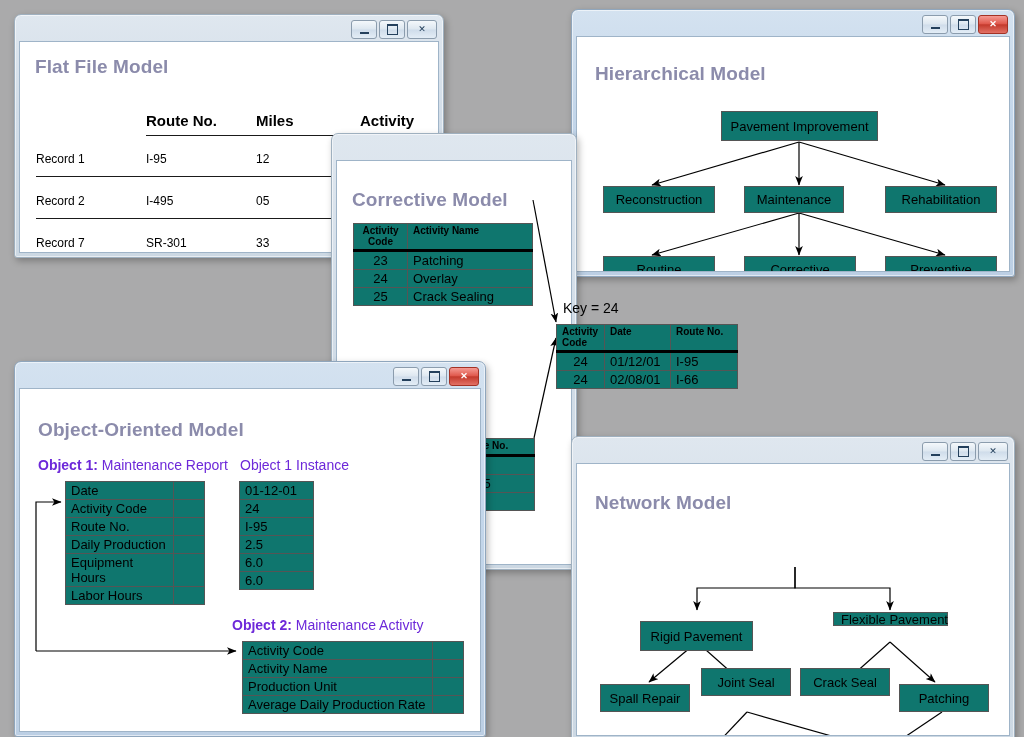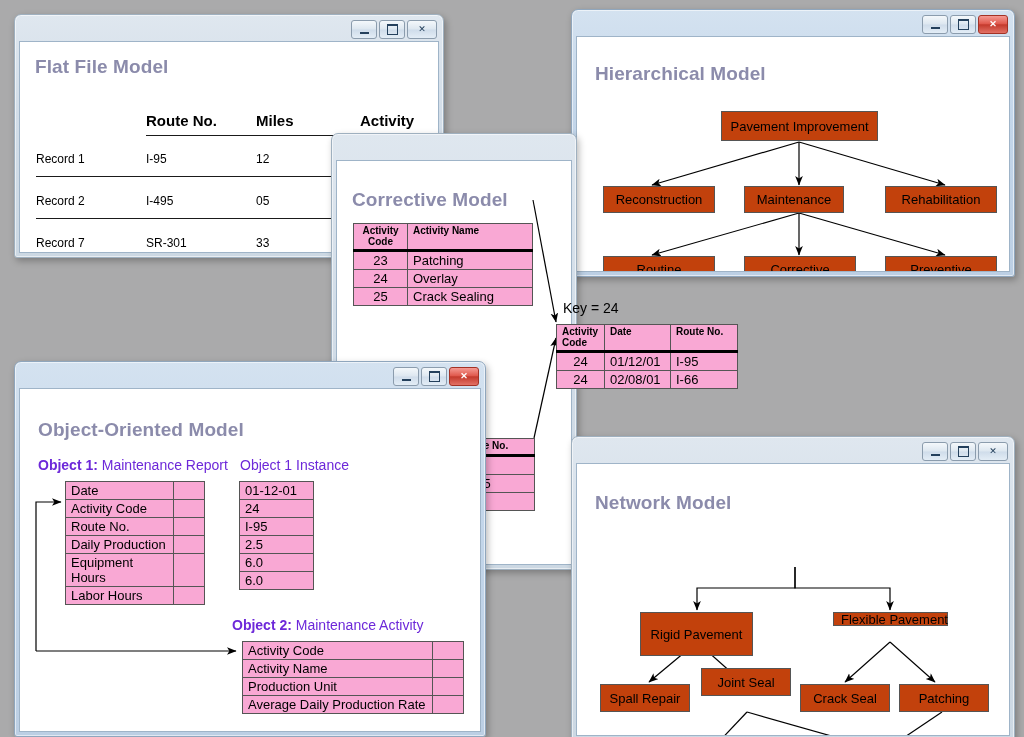--- a/index.html
+++ b/index.html
@@ -48,31 +48,31 @@
     background:#ffffff;border:1px solid #9fb4c8;
     position:absolute;left:4px;right:4px;top:26px;bottom:4px;
     overflow:hidden;
   }
   .wtitle{
     position:absolute;color:#8b8bab;font-size:19px;font-weight:bold;
     letter-spacing:.1px;white-space:nowrap;
   }
   
   .node{
-    position:absolute;border:1px solid #555;background:#c2410c;
+    position:absolute;border:1px solid #555;background:#0f766e;
     display:flex;align-items:center;justify-content:center;
     font-family:"Liberation Sans",sans-serif;font-size:13px;color:#000;
     white-space:nowrap;box-sizing:border-box;
   }
   svg.overlay{position:absolute;left:0;top:0;overflow:visible;}
   
   table.grid{position:absolute;border-collapse:collapse;background:#fff;}
   table.grid td,table.grid th{
     border:1px solid #555;font-size:13px;color:#000;
-    padding:1px 5px;font-weight:normal;text-align:left;background:#f9a8d4;
+    padding:1px 5px;font-weight:normal;text-align:left;background:#0f766e;
     box-sizing:border-box;
   }
   table.grid th{font-size:10px;font-weight:bold;line-height:1.05;vertical-align:top;padding:2px 5px;}
   table.grid tr.thickunder th{border-bottom:3px solid #000;}
   .ctr{text-align:center !important;}
   
   .ff-row{position:absolute;font-size:12px;color:#000;white-space:nowrap;}
   .ff-hdr{position:absolute;font-size:15px;font-weight:bold;color:#000;white-space:nowrap;}
   .ff-rule{position:absolute;height:0;border-top:1px solid #1a1a1a;}
   
@@ -380,21 +380,21 @@
         <line x1="120" y1="178" x2="165" y2="218" marker-end="url(#ahN)"></line>
         <line x1="313" y1="178" x2="268" y2="218" marker-end="url(#ahN)"></line>
         <line x1="313" y1="178" x2="358" y2="218" marker-end="url(#ahN)"></line>
         <path d="M170,248 L135,285" marker-end="url(#ahN)"></path>
         <path d="M170,248 L300,285"></path>
         <path d="M365,248 L310,285" marker-end="url(#ahN)"></path>
       </g>
     </svg>
 
 
-    <div class="node" style="left:63px;top:148px;width:113px;height:44px;">Rigid Pavement</div>
+    <div class="node" style="left:63px;top:157px;width:113px;height:30px;">Rigid Pavement</div>
     <div class="node" style="left:256px;top:148px;width:115px;height:14px;padding-left:8px;">Flexible Pavement</div>
 
     <div class="node" style="left:23px;top:220px;width:90px;height:28px;">Spall Repair</div>
     <div class="node" style="left:124px;top:204px;width:90px;height:28px;">Joint Seal</div>
-    <div class="node" style="left:223px;top:220px;width:90px;height:28px;">Crack Seal</div>
+    <div class="node" style="left:223px;top:204px;width:90px;height:28px;">Crack Seal</div>
     <div class="node" style="left:322px;top:220px;width:90px;height:28px;">Patching</div>
   </div>
 </div>
 
 </body></html>

